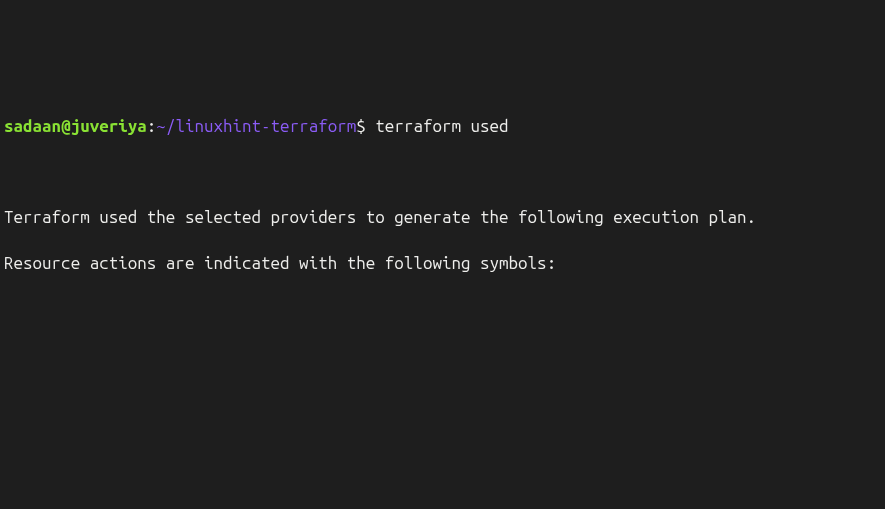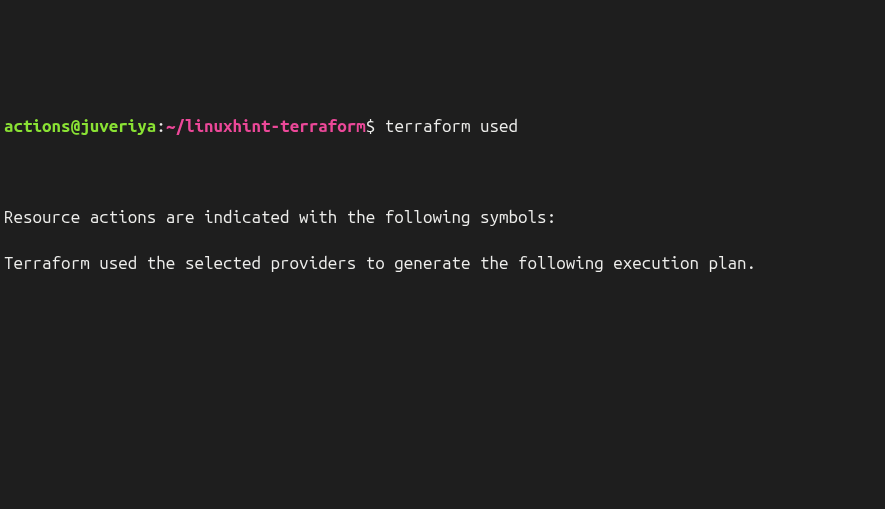--- a/index.html
+++ b/index.html
@@ -9,36 +9,36 @@
       font-family: 'Ubuntu Mono', 'DejaVu Sans Mono', 'Courier New', monospace;
       font-size: 17px;
       line-height: 1.35;
       padding: 0 4px;
       width: 885px;
       height: 509px;
       overflow: hidden;
       white-space: pre;
     }
     .bright-green { color: #8ae234; font-weight: bold; }
-    .cyan { color: #ec4899; font-weight: bold; }
+    .cyan { color: #8b5cf6; font-weight: normal; }
     .white { color: #eeeeec; }
     .bold-white { color: #ffffff; font-weight: bold; }
     .plus { color: #4e9a06; }
     .terminal-line { display: block; }
   </style>
 </head>
 <body>
 
 
 
 <div>
-<span class="terminal-line"><span class="bright-green">actions</span><span class="bright-green">@</span><span class="bright-green">juveriya</span><span class="white">:</span><span class="cyan">~/linuxhint-terraform</span><span class="white">$</span><span class="white"> </span><span class="white">terraform used</span></span>
+<span class="terminal-line"><span class="bright-green">sadaan</span><span class="bright-green">@</span><span class="bright-green">juveriya</span><span class="white">:</span><span class="cyan">~/linuxhint-terraform</span><span class="white">$</span><span class="white"> </span><span class="white">terraform used</span></span>
 <span class="terminal-line"> </span>
+<span class="terminal-line white">Terraform used the selected providers to generate the following execution plan.</span>
 <span class="terminal-line white">Resource actions are indicated with the following symbols:</span>
-<span class="terminal-line white">Terraform used the selected providers to generate the following execution plan.</span>
 <span class="terminal-line"> </span>
 <span class="terminal-line"> </span>
 
 
 </div>
 
 
 
 
 </body></html>

